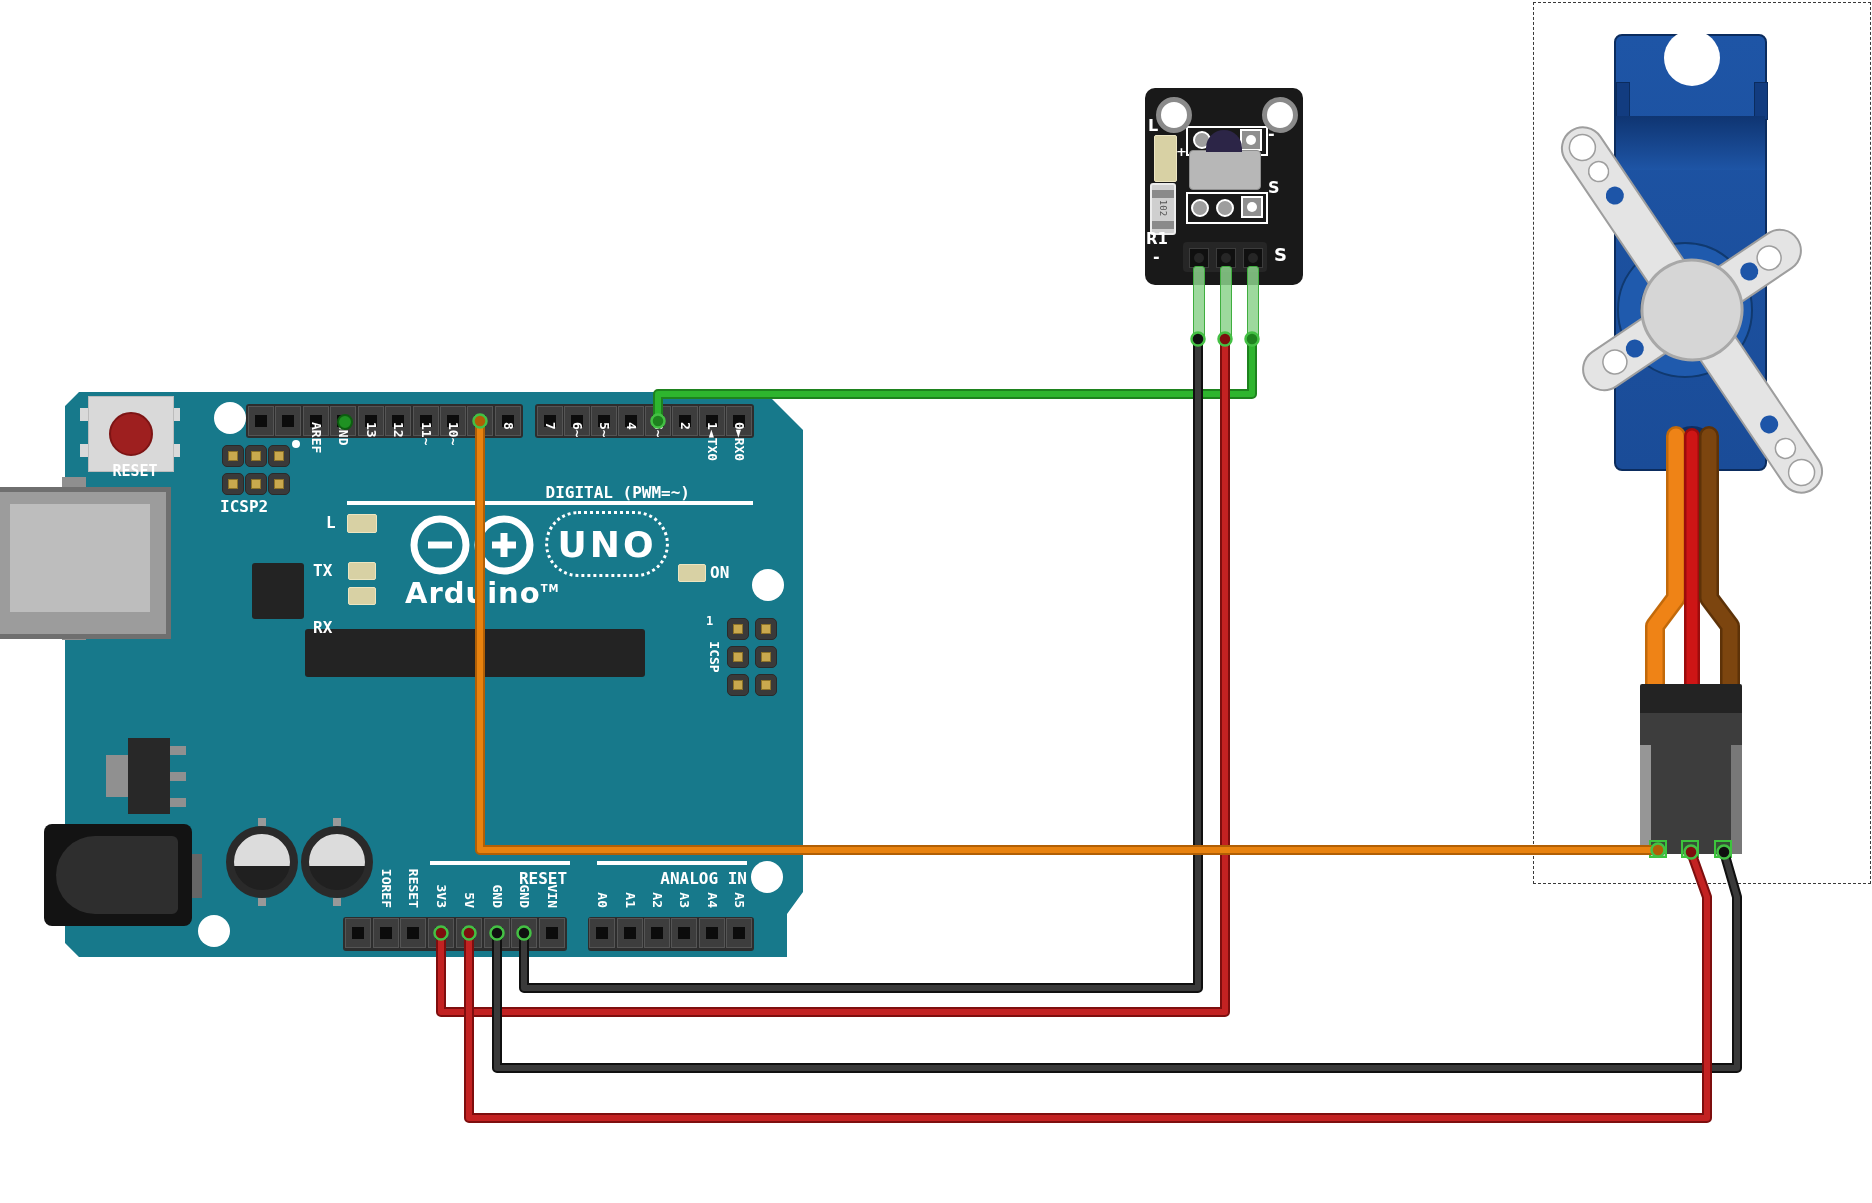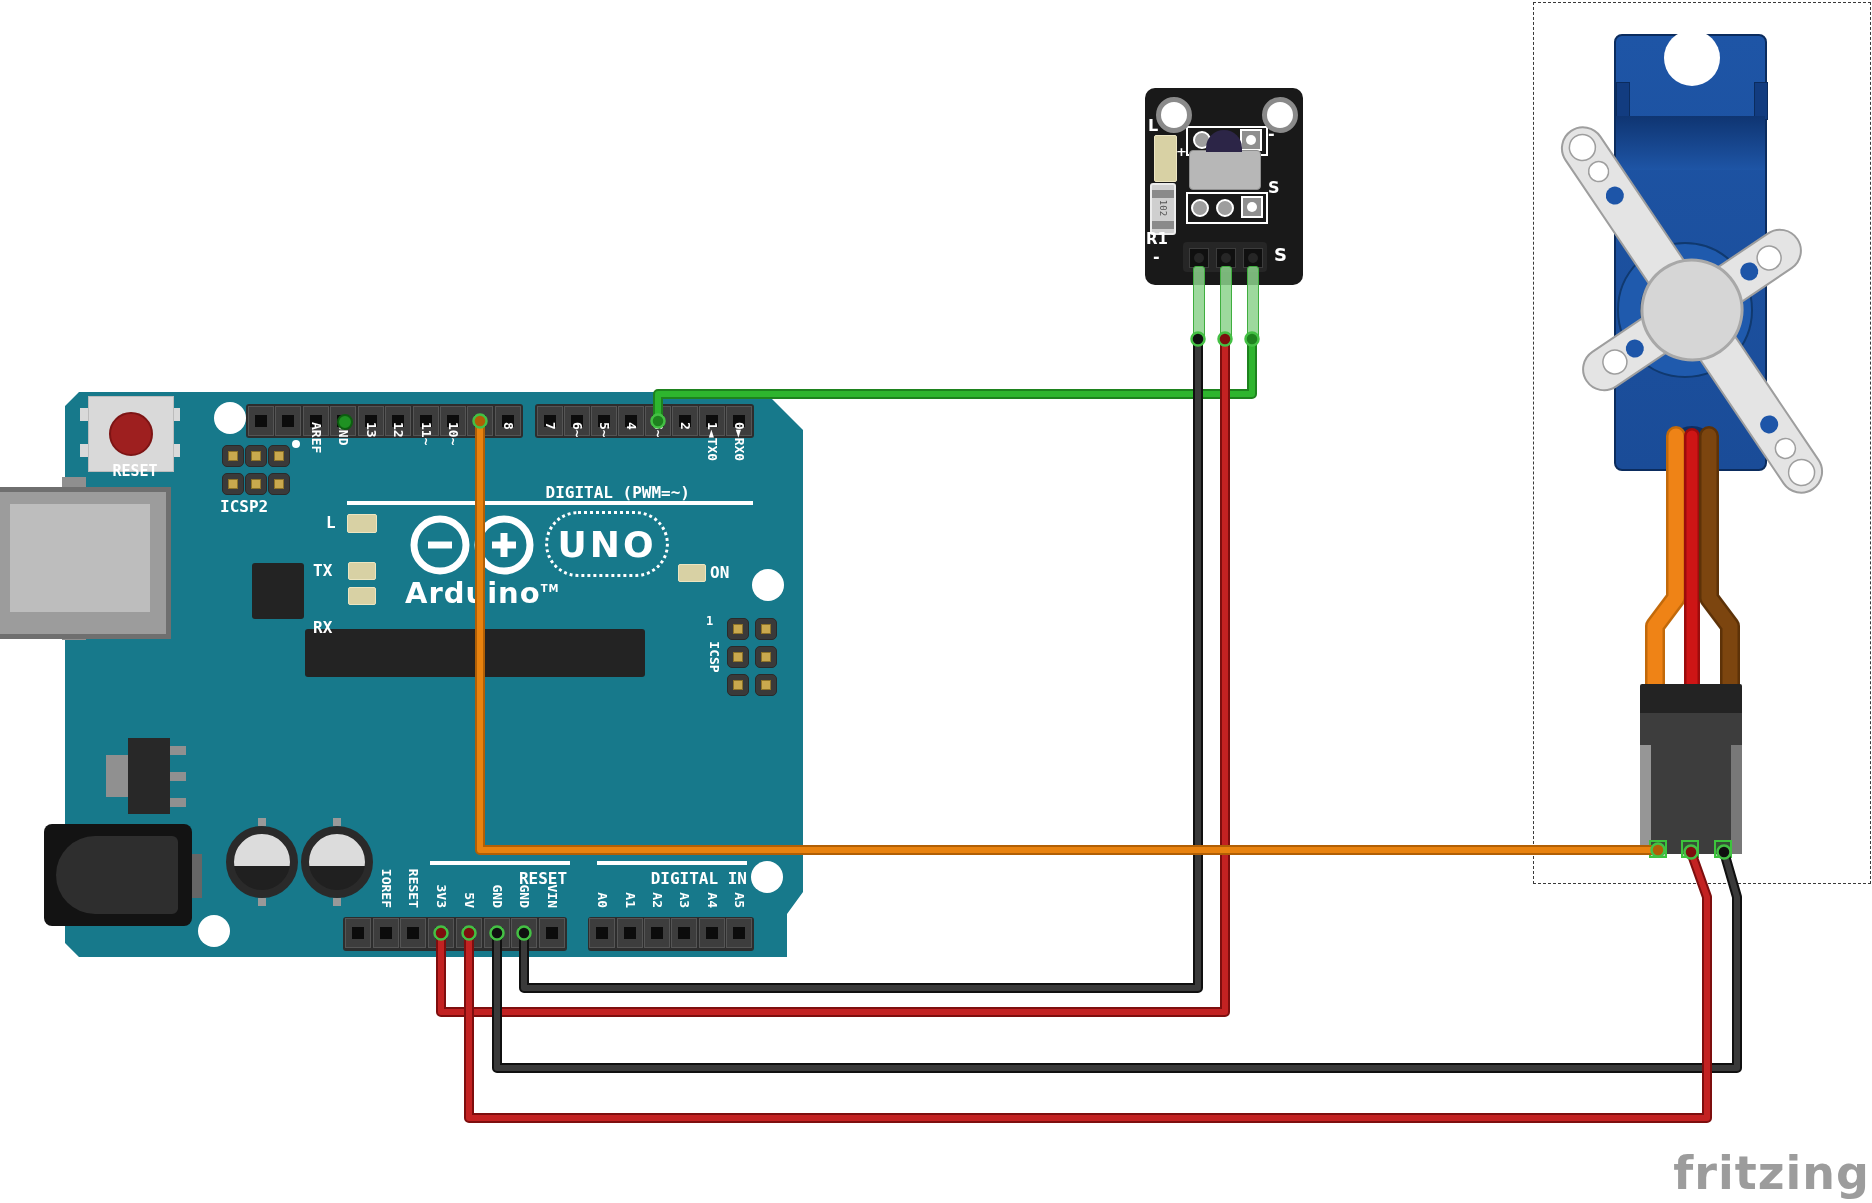--- a/index.html
+++ b/index.html
@@ -288,21 +288,21 @@
   <div class="cap-stub" style="left:333px;top:898px;"></div>
   <div class="cap" style="left:226px;top:826px;"></div>
   <div class="cap" style="left:301px;top:826px;"></div>
 
   <div class="strip" style="left:343px;top:917px;width:224px;height:34px;"></div>
   <div class="strip" style="left:588px;top:917px;width:166px;height:34px;"></div>
 
   <div class="line" style="left:430px;top:861px;width:140px;"></div>
   <div class="silk" style="left:493px;top:869px;width:100px;text-align:center;font-size:16px;">RESET</div>
   <div class="line" style="left:597px;top:861px;width:150px;"></div>
-  <div class="silk" style="left:597px;top:869px;width:150px;text-align:right;font-size:16px;">DIGITAL IN</div>
+  <div class="silk" style="left:597px;top:869px;width:150px;text-align:right;font-size:16px;">ANALOG IN</div>
 
   <div class="pin-header" style="top:918px;">
 
   <div class="pin-cell" style="--x: 358;">
       <div class="pin-square"></div>
       <div class="vlabel bot-lab"></div>
     </div>
       <div class="pin-cell" style="--x: 386;">
       <div class="pin-square"></div>
       <div class="vlabel bot-lab">IOREF</div>
@@ -464,14 +464,13 @@
       <polyline points="497,933 497,1068 1737,1068 1737,897 1724,852" fill="none" stroke="#101010" stroke-width="10" stroke-linejoin="round" stroke-linecap="round"></polyline>
       <polyline points="497,933 497,1068 1737,1068 1737,897 1724,852" fill="none" stroke="#3a3a3a" stroke-width="6" stroke-linejoin="round" stroke-linecap="round"></polyline>
       <circle cx="497" cy="933" r="6.5" fill="#101010" stroke="#44c044" stroke-width="2.5"></circle>
       <circle cx="1724" cy="852" r="6.5" fill="#101010" stroke="#44c044" stroke-width="2.5"></circle>
       <polyline points="469,933 469,1118 1707,1118 1707,897 1691,852" fill="none" stroke="#7e0e0e" stroke-width="10" stroke-linejoin="round" stroke-linecap="round"></polyline>
       <polyline points="469,933 469,1118 1707,1118 1707,897 1691,852" fill="none" stroke="#c32222" stroke-width="6" stroke-linejoin="round" stroke-linecap="round"></polyline>
       <circle cx="469" cy="933" r="6.5" fill="#7e0e0e" stroke="#44c044" stroke-width="2.5"></circle>
       <circle cx="1691" cy="852" r="6.5" fill="#7e0e0e" stroke="#44c044" stroke-width="2.5"></circle>
     </svg>
 
-  <div class="watermark">fritzing</div>
 </div>
 
 </body></html>

